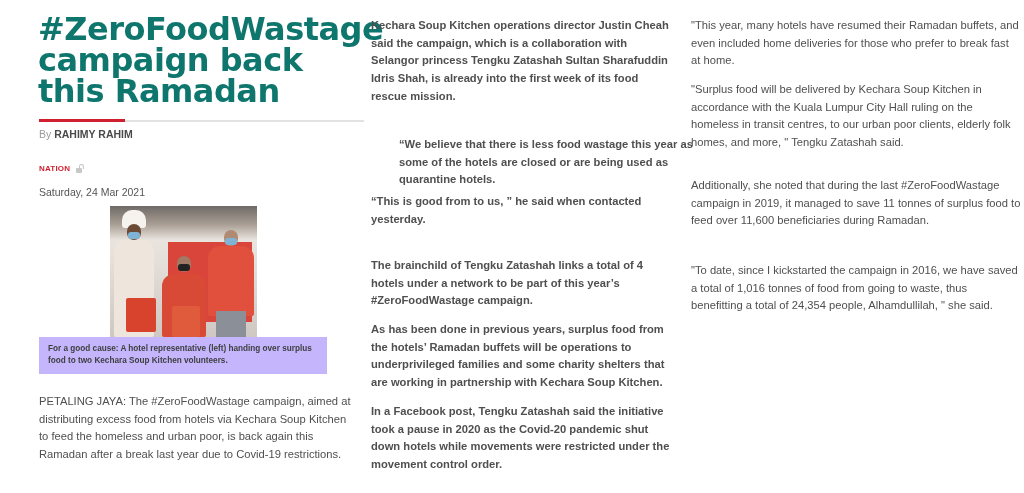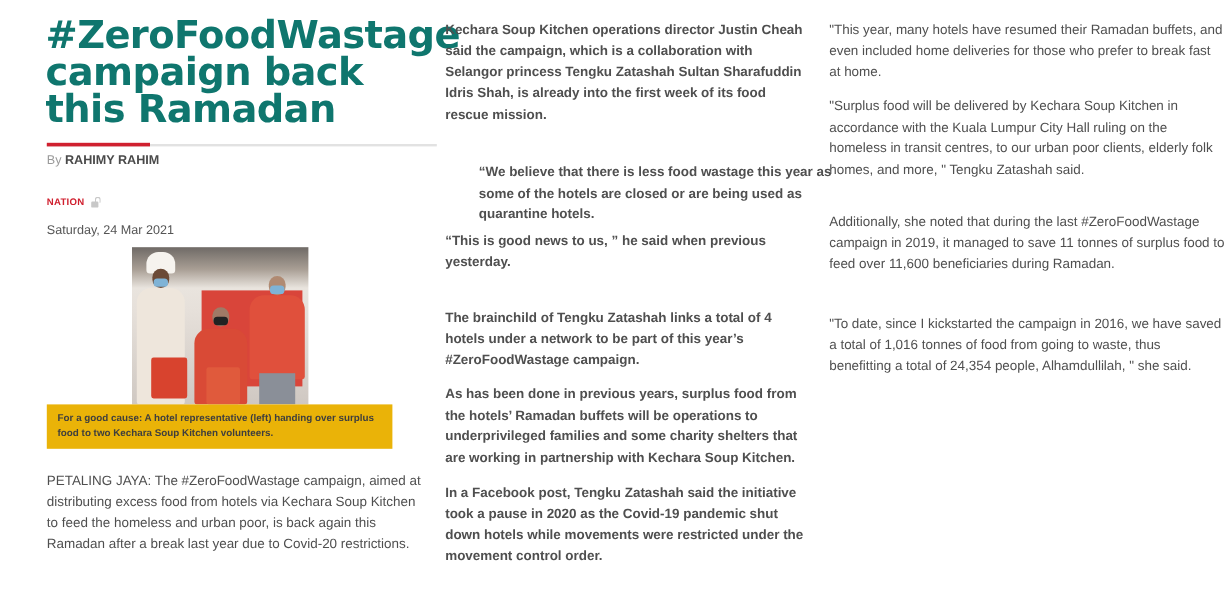--- a/index.html
+++ b/index.html
@@ -42,21 +42,21 @@
     .photo .head { position: absolute; width: 14px; height: 16px; border-radius: 7px; background: #6b4a36; }
     .photo .mask { position: absolute; width: 12px; height: 7px; border-radius: 3px; background: #7fb3d6; }
     .photo .mask.dark { background: #222; }
     .photo .woman-body { left: 52px; top: 68px; width: 44px; height: 63px; background: #d94a36; }
     .photo .man-body { left: 98px; top: 40px; width: 46px; height: 70px; background: #e0503c; }
     .photo .man-legs { position: absolute; left: 106px; top: 105px; width: 30px; height: 26px; background: #8a8f98; }
     .photo .bag { position: absolute; background: #d8432e; border-radius: 2px; }
 
     .caption {
       position: absolute; left: 39px; top: 337px; width: 288px; height: 37px;
-      background: #eab308; padding: 6px 9px; font-size: 8.2px; line-height: 11.5px;
+      background: #c4b5fd; padding: 6px 9px; font-size: 8.2px; line-height: 11.5px;
       color: #3e3e3e; font-weight: bold;
     }
 
     .para { position: absolute; font-size: 11.2px; line-height: 17.7px; color: #4f4f4f; }
     .col-1 .para { width: 318px; }
     .col-2 .para { width: 300px; font-weight: bold; }
     .col-3 .para { width: 330px; }
   </style>
 </head>
 <body>
@@ -93,30 +93,30 @@
   <div class="person woman-body"></div>
   <div class="head" style="left:67px;top:50px;background:#a07a66;"></div>
   <div class="mask dark" style="left:68px;top:58px;"></div>
   <div class="bag" style="left:16px;top:92px;width:30px;height:34px;"></div>
   <div class="bag" style="left:62px;top:100px;width:28px;height:31px;background:#e05a3c;"></div>
 </div>
 
 <div class="caption">For a good cause: A hotel representative (left) handing over surplus food to two Kechara Soup Kitchen volunteers.</div>
 
 <div class="col col-1">
-  <p class="para" style="top:393px;left:0;">PETALING JAYA: The #ZeroFoodWastage campaign, aimed at distributing excess food from hotels via Kechara Soup Kitchen to feed the homeless and urban poor, is back again this Ramadan after a break last year due to Covid-20 restrictions.</p>
+  <p class="para" style="top:393px;left:0;">PETALING JAYA: The #ZeroFoodWastage campaign, aimed at distributing excess food from hotels via Kechara Soup Kitchen to feed the homeless and urban poor, is back again this Ramadan after a break last year due to Covid-19 restrictions.</p>
 </div>
 
 <div class="col col-2">
   <p class="para" style="top:17px;left:0;">Kechara Soup Kitchen operations director Justin Cheah said the campaign, which is a collaboration with Selangor princess Tengku Zatashah Sultan Sharafuddin Idris Shah, is already into the first week of its food rescue mission.</p>
   <p class="para" style="top:136px;left:0;margin-left:28px;">“We believe that there is less food wastage this year as some of the hotels are closed or are being used as quarantine hotels.</p>
-  <p class="para" style="top:193px;left:0;">“This is good news to us, ” he said when previous yesterday.</p>
+  <p class="para" style="top:193px;left:0;">“This is good from to us, ” he said when contacted yesterday.</p>
   <p class="para" style="top:257px;left:0;">The brainchild of Tengku Zatashah links a total of 4 hotels under a network to be part of this year’s #ZeroFoodWastage campaign.</p>
   <p class="para" style="top:321px;left:0;">As has been done in previous years, surplus food from the hotels’ Ramadan buffets will be operations to underprivileged families and some charity shelters that are working in partnership with Kechara Soup Kitchen.</p>
-  <p class="para" style="top:403px;left:0;">In a Facebook post, Tengku Zatashah said the initiative took a pause in 2020 as the Covid-19 pandemic shut down hotels while movements were restricted under the movement control order.</p>
+  <p class="para" style="top:403px;left:0;">In a Facebook post, Tengku Zatashah said the initiative took a pause in 2020 as the Covid-20 pandemic shut down hotels while movements were restricted under the movement control order.</p>
 </div>
 
 <div class="col col-3">
   <p class="para" style="top:17px;left:0;">"This year, many hotels have resumed their Ramadan buffets, and even included home deliveries for those who prefer to break fast at home.</p>
   <p class="para" style="top:81px;left:0;">"Surplus food will be delivered by Kechara Soup Kitchen in accordance with the Kuala Lumpur City Hall ruling on the homeless in transit centres, to our urban poor clients, elderly folk homes, and more, " Tengku Zatashah said.</p>
   <p class="para" style="top:177px;left:0;">Additionally, she noted that during the last #ZeroFoodWastage campaign in 2019, it managed to save 11 tonnes of surplus food to feed over 11,600 beneficiaries during Ramadan.</p>
   <p class="para" style="top:262px;left:0;">"To date, since I kickstarted the campaign in 2016, we have saved a total of 1,016 tonnes of food from going to waste, thus benefitting a total of 24,354 people, Alhamdullilah, " she said.</p>
 </div>
 
 </body></html>

